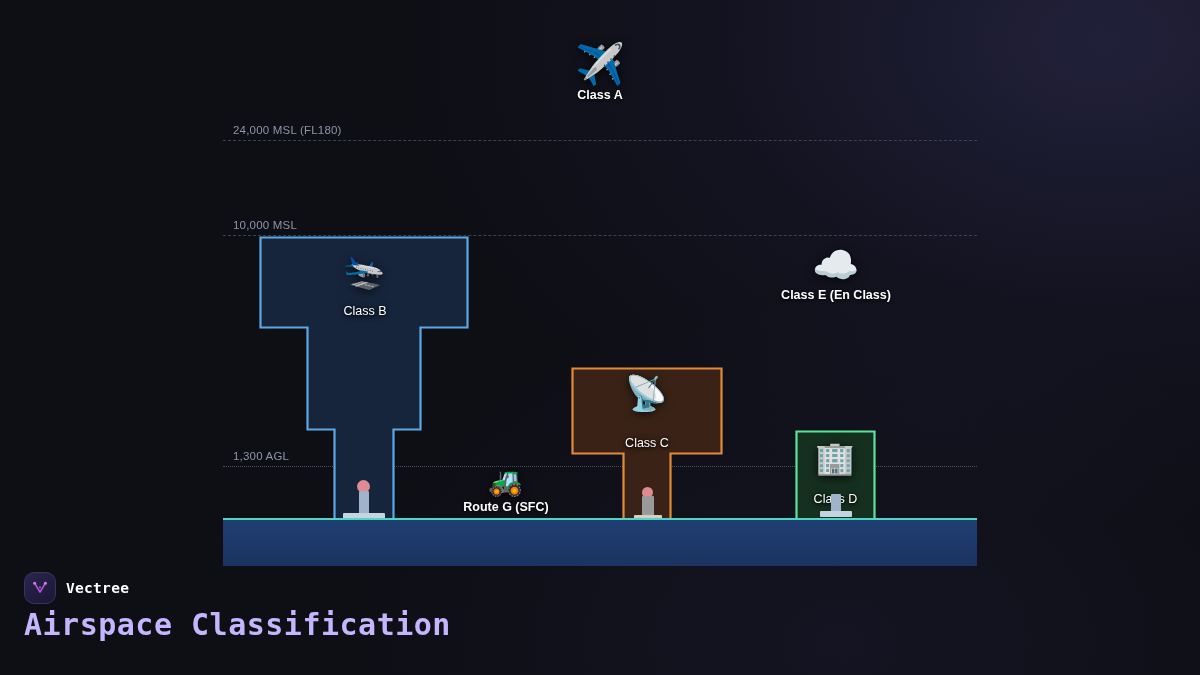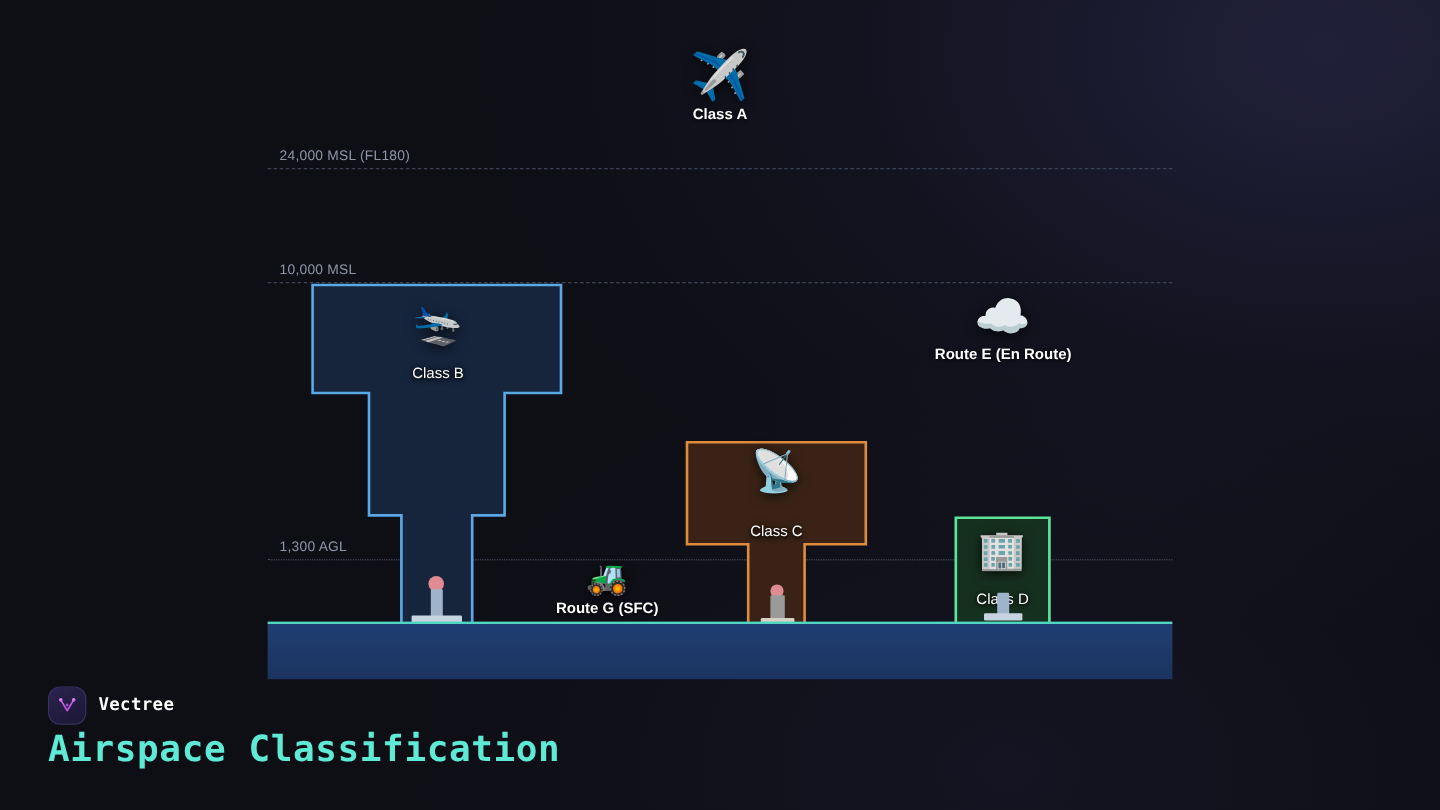--- a/index.html
+++ b/index.html
@@ -68,36 +68,36 @@
     white-space:nowrap;
   }
 
   
   .tower { position:absolute; }
   .tower .mast { position:absolute; background:#9fb3cb; border-radius:1px; }
   .tower .base { position:absolute; background:#c6d4e2; border-radius:1px; }
   .tower .beacon { position:absolute; background:#e08a93; border-radius:50%; }
 
   
-  #footer { position:absolute; left:16px; right:0; bottom:0; height:112px; }
+  #footer { position:absolute; left:0; right:0; bottom:0; height:112px; }
   #brand { position:absolute; left:24px; top:9px; display:flex; align-items:center; gap:10px; }
   #brand-mark {
     width:32px; height:32px; border-radius:10px;
     background:linear-gradient(145deg,#2b2450,#1b1733);
     border:1px solid #3b3264;
     display:flex; align-items:center; justify-content:center;
   }
   #brand-name {
     font-family:"DejaVu Sans Mono", monospace;
     font-size:14.5px; font-weight:bold; color:#ffffff; letter-spacing:.3px;
   }
   #page-title {
     position:absolute; left:24px; top:44px;
     font-family:"DejaVu Sans Mono", monospace;
-    font-size:30px; font-weight:bold; color:#5eead4;
+    font-size:30px; font-weight:bold; color:#c4b5fd;
     letter-spacing:.5px; white-space:nowrap;
   }
   #footer-url {
     position:absolute; right:24px; top:56px;
     font-family:"DejaVu Sans Mono", monospace;
     font-size:13px; color:#5b6070; letter-spacing:.2px;
   }
 </style>
 </head>
 <body>
@@ -149,21 +149,21 @@
     <div class="vol-label" style="top:62px;">Class D</div>
   </div>
 
   <div class="marker" style="left:540px; top:44px; width:120px;">
     <span class="emoji" style="font-size:40px;">✈️</span>
     <span class="mlabel">Class A</span>
   </div>
 
   <div class="marker" style="left:760px; top:246px; width:152px;">
     <span class="emoji" style="font-size:38px;">☁️</span>
-    <span class="mlabel">Route E (En Route)</span>
+    <span class="mlabel">Class E (En Class)</span>
   </div>
 
   <div class="marker" style="left:446px; top:468px; width:120px;">
     <span class="emoji" style="font-size:28px;">🚜</span>
     <span class="mlabel">Route G (SFC)</span>
   </div>
 
   <div class="tower" style="left:343px; top:480px; width:42px; height:40px;">
     <div class="beacon" style="left:14px; top:0; width:13px; height:13px;"></div>
     <div class="mast" style="left:16px; top:11px; width:10px; height:27px;"></div>

